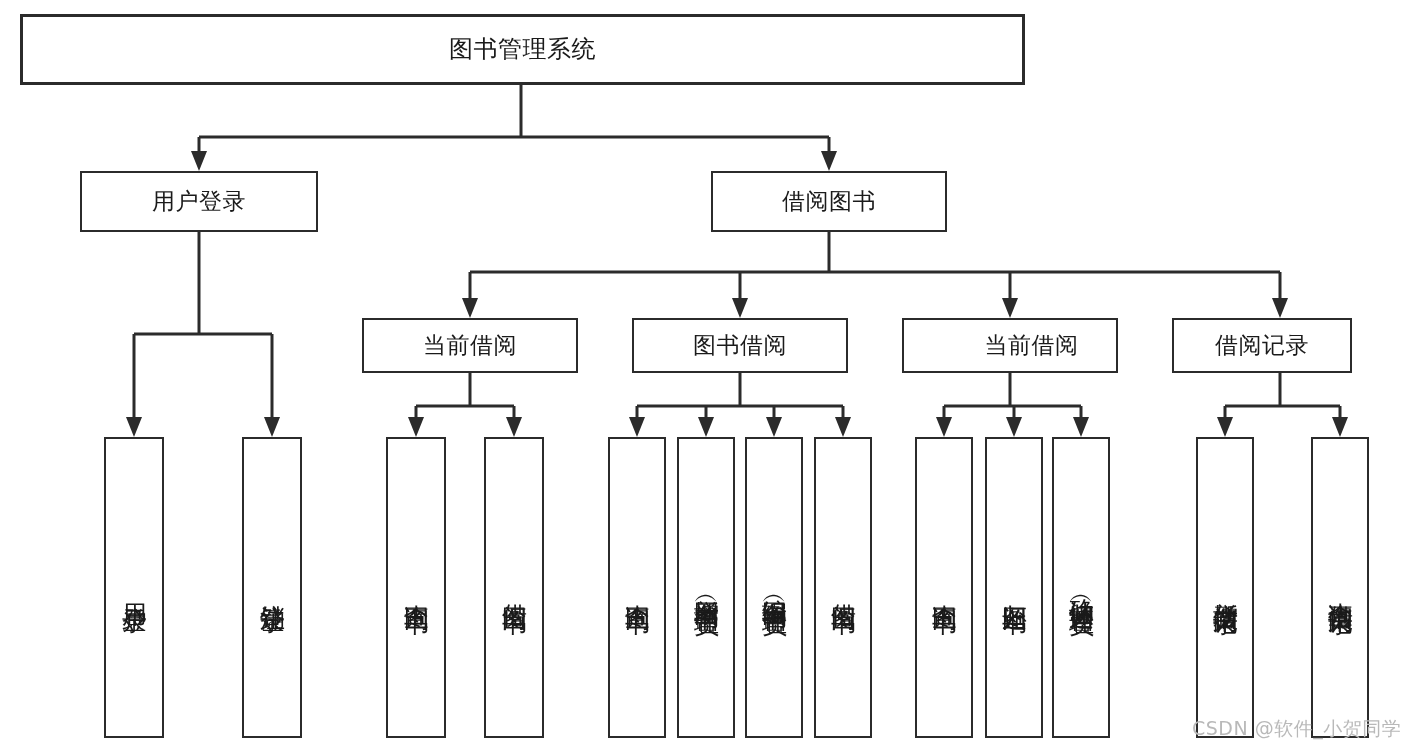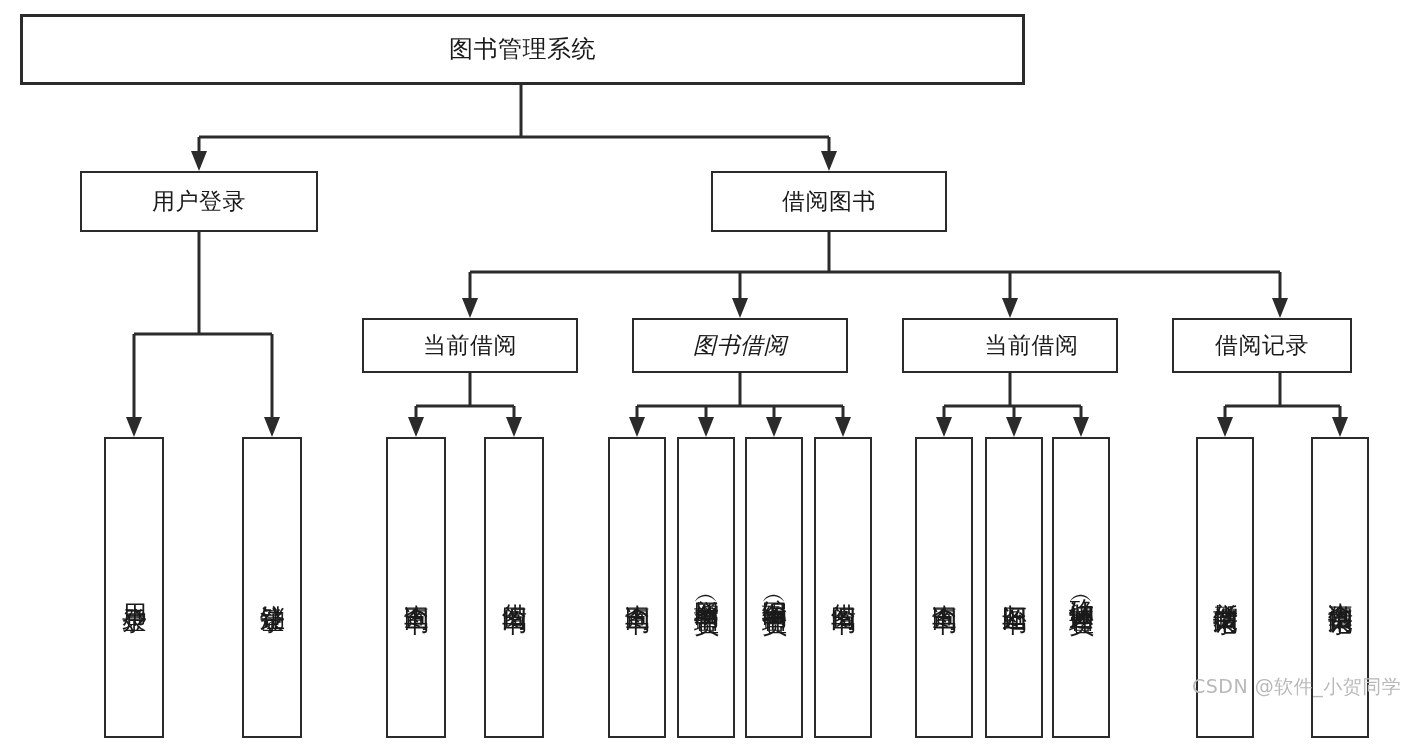--- a/index.html
+++ b/index.html
@@ -143,21 +143,21 @@
       </div>
       <div class="node-box level-1" style="left: 80px; top: 171px; width: 238px; height: 61px; border-color: rgb(43, 43, 43); background: rgb(255, 255, 255);">
         <span class="node-label-h" style="color: rgb(26, 26, 26);">用户登录</span>
       </div>
       <div class="node-box level-1" style="left: 711px; top: 171px; width: 236px; height: 61px; border-color: rgb(43, 43, 43); background: rgb(255, 255, 255);">
         <span class="node-label-h" style="color: rgb(26, 26, 26);">借阅图书</span>
       </div>
       <div class="node-box level-2" style="left: 362px; top: 318px; width: 216px; height: 55px; border-color: rgb(43, 43, 43); background: rgb(255, 255, 255);">
         <span class="node-label-h" style="color: rgb(26, 26, 26);">当前借阅</span>
       </div>
-      <div class="node-box level-2" style="left: 632px; top: 318px; width: 216px; height: 55px; border-color: rgb(43, 43, 43); background: rgb(255, 255, 255); font-style: italic;">
+      <div class="node-box level-2" style="left: 632px; top: 318px; width: 216px; height: 55px; border-color: rgb(43, 43, 43); background: rgb(255, 255, 255);">
         <span class="node-label-h" style="color: rgb(26, 26, 26);">图书借阅</span>
       </div>
       <div class="node-box level-2" style="left: 902px; top: 318px; width: 216px; height: 55px; border-color: rgb(43, 43, 43); background: rgb(255, 255, 255); padding-left: 43px;">
         <span class="node-label-h" style="color: rgb(26, 26, 26);">当前借阅</span>
       </div>
       <div class="node-box level-2" style="left: 1172px; top: 318px; width: 180px; height: 55px; border-color: rgb(43, 43, 43); background: rgb(255, 255, 255);">
         <span class="node-label-h" style="color: rgb(26, 26, 26);">借阅记录</span>
       </div>
       <div class="node-box level-2" style="left: 104px; top: 437px; width: 60px; height: 301px; border-color: rgb(43, 43, 43); background: rgb(255, 255, 255);">
         <span class="node-label-v" style="color: rgb(26, 26, 26);">用户登录</span>
@@ -193,15 +193,15 @@
         <span class="node-label-v" style="color: rgb(26, 26, 26);">确认归还（管理员）</span>
       </div>
       <div class="node-box level-3" style="left: 1196px; top: 437px; width: 58px; height: 301px; border-color: rgb(43, 43, 43); background: rgb(255, 255, 255);">
         <span class="node-label-v" style="color: rgb(26, 26, 26);">新增借阅记录</span>
       </div>
       <div class="node-box level-3" style="left: 1311px; top: 437px; width: 58px; height: 301px; border-color: rgb(43, 43, 43); background: rgb(255, 255, 255);">
         <span class="node-label-v" style="color: rgb(26, 26, 26);">查询借阅记录</span>
       </div>
     </div>
 
-  <div class="watermark" style="left: 1192px; top: 674px; color: rgb(185, 185, 185);">CSDN @软件_小贺同学</div>
+  <div class="watermark" style="left: 1192px; top: 716px; color: rgb(185, 185, 185);">CSDN @软件_小贺同学</div>
 
 </div>
 
 </body></html>

